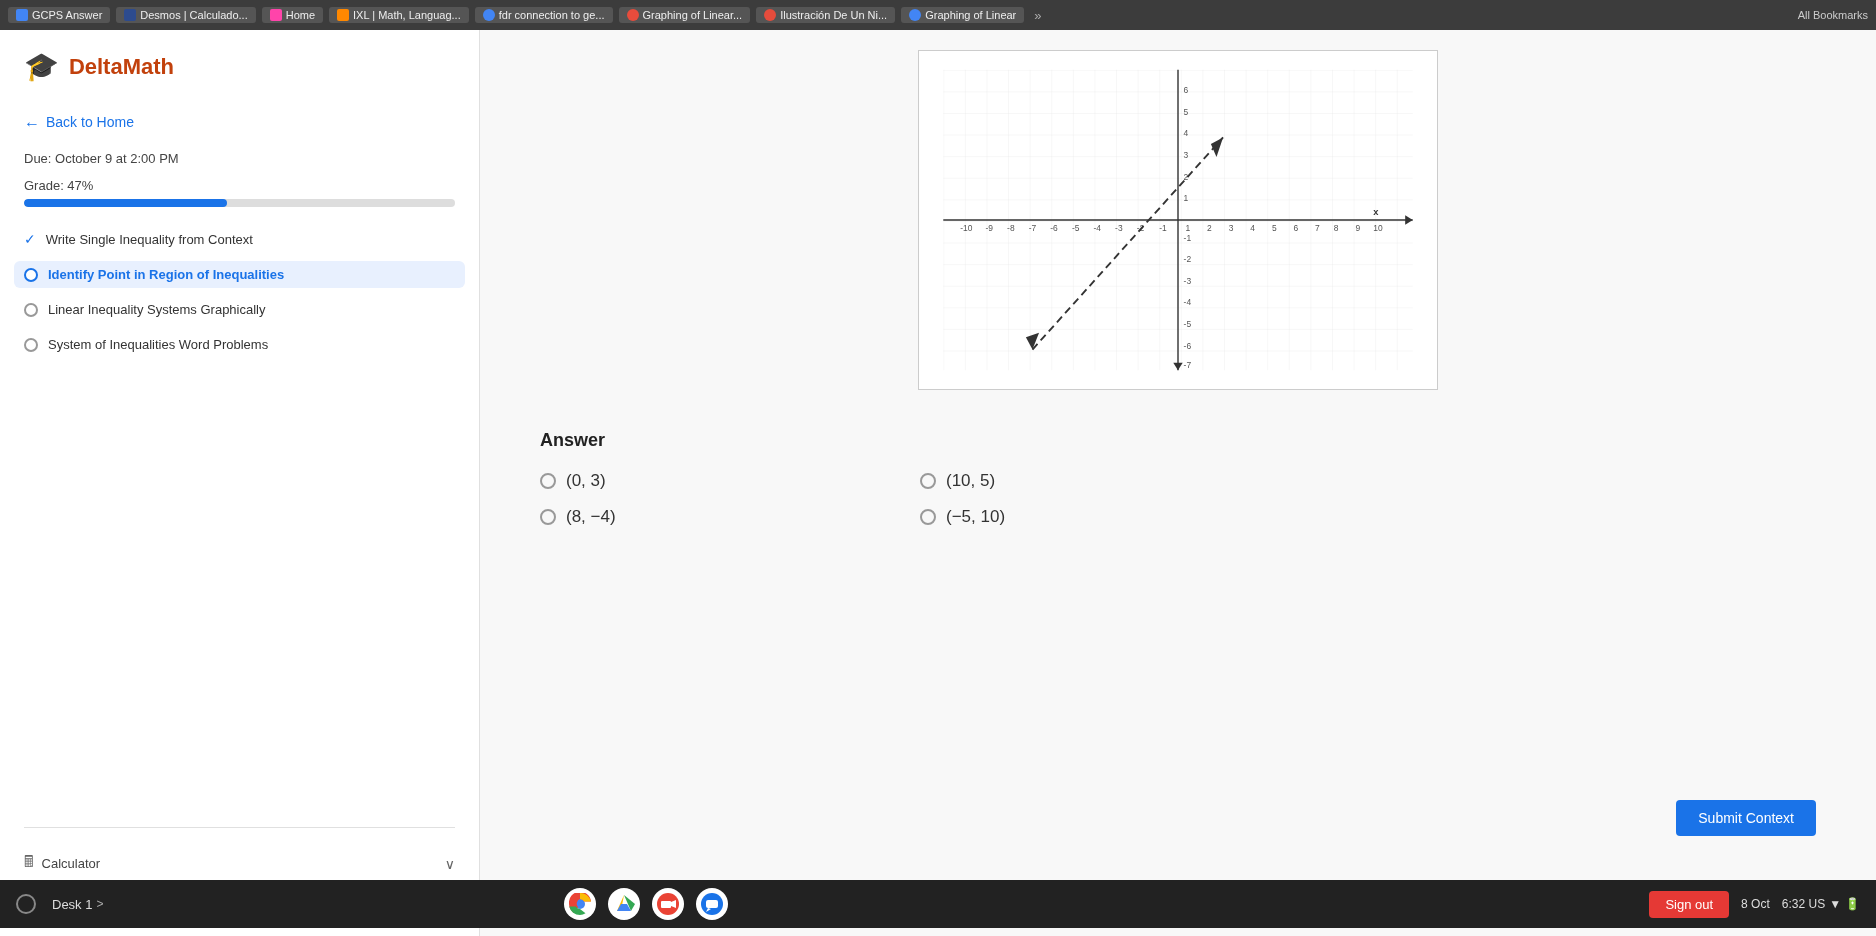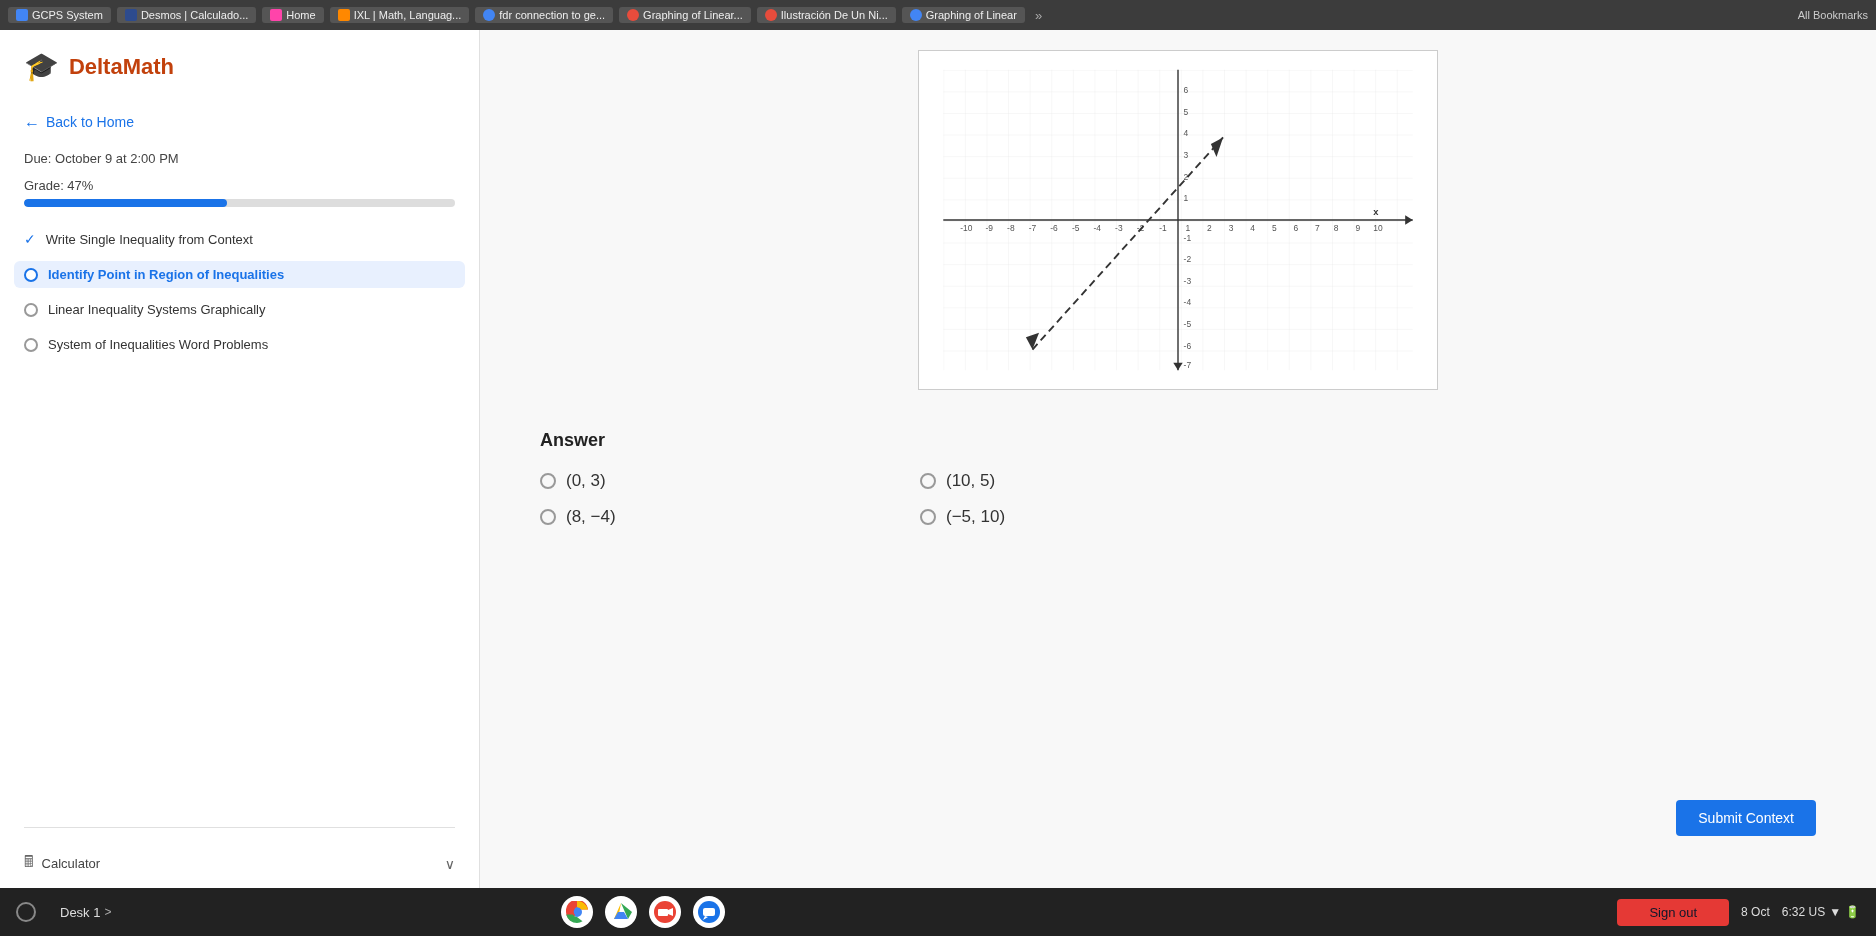--- a/index.html
+++ b/index.html
@@ -270,29 +270,28 @@
       color: #aaa;
       text-align: center;
       padding: 10px;
       border-top: 1px solid #e0e0e0;
       background: #f8f8f8;
     }
 
     
     .taskbar {
       position: fixed;
-      bottom: 0;
+      bottom: 8px;
       left: 0;
       width: 1876px;
       height: 48px;
       background: #222;
       display: flex;
       align-items: center;
       padding: 0 16px;
-      gap: 8px;
       z-index: 100;
     }
     .taskbar-circle {
       width: 20px;
       height: 20px;
       border-radius: 50%;
       border: 2px solid #888;
       display: inline-block;
     }
     .taskbar-desk {
@@ -326,24 +325,24 @@
     .taskbar-app-icon.chat { background: #fff; }
 
     .taskbar-right {
       display: flex;
       align-items: center;
       gap: 12px;
       margin-left: auto;
     }
     .sign-out-btn {
       background: #e53935;
-      color: #0f172a;
+      color: #ffffff;
       border: none;
       border-radius: 4px;
-      padding: 6px 32px;
+      padding: 6px 16px;
       font-size: 13px;
       cursor: pointer;
     }
     .taskbar-date {
       color: #ddd;
       font-size: 12px;
     }
     .taskbar-status {
       display: flex;
       align-items: center;
@@ -351,21 +350,21 @@
       color: #ddd;
       font-size: 12px;
     }
   </style>
 </head>
 <body>
 
 <div class="browser-bar">
   <div class="tab-item">
     <span class="favicon" style="background:#4285f4;"></span>
-    <span>GCPS System</span>
+    <span>GCPS Answer</span>
   </div>
   <div class="tab-item">
     <span class="favicon" style="background:#2d4b8e;"></span>
     <span>Desmos | Calculado...</span>
   </div>
   <div class="tab-item">
     <span class="favicon" style="background:#f4a;"></span>
     <span>Home</span>
   </div>
   <div class="tab-item">

